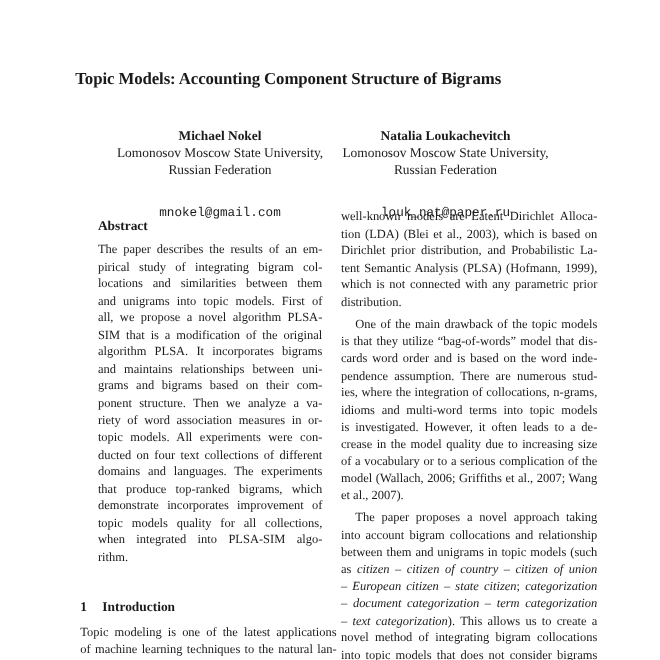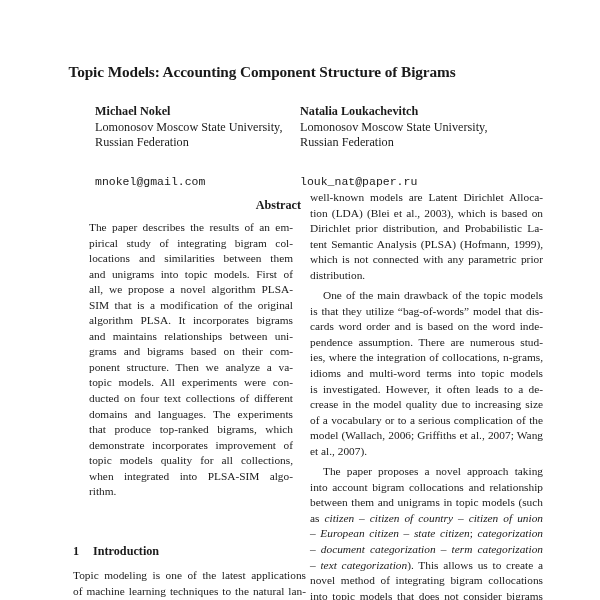--- a/index.html
+++ b/index.html
@@ -1,28 +1,28 @@
 <!DOCTYPE html>
 <html><head>
 <meta charset="utf-8">
 <style>
   html, body { margin: 0; padding: 0; background: #ffffff; }
   body { width: 600px; height: 600px; overflow: hidden; position: relative;
          font-family: "Liberation Serif", "DejaVu Serif", serif; color: #1a1a1a; }
   .title { position: absolute; left: 0; width: 524px; top: 63px; text-align: center;
            font-weight: bold; font-size: 15.3px; letter-spacing: -0.1px; }
-  .author { position: absolute; top: 104px; font-size: 12.2px; line-height: 15.5px; }
+  .author { position: absolute; top: 116px; text-align: center; font-size: 12.2px; line-height: 15.5px; }
   .author .name { font-weight: bold; }
   .author .email { font-family: "Liberation Mono", "DejaVu Sans Mono", monospace; font-size: 11.5px; margin-top: 23px; }
   .a1 { left: 95px; width: 210px; }
   .a2 { left: 300px; width: 210px; }
   .col { position: absolute; width: 233px; font-size: 11.35px; line-height: 15.55px; text-align: justify; }
   .left { left: 73px; }
   .right { left: 310px; top: 190px; }
-  .abs-head { position: absolute; left: 68px; width: 233px; top: 198px; text-align: right;
+  .abs-head { position: absolute; left: 89px; width: 233px; top: 198px; text-align: left;
               font-weight: bold; font-size: 12.2px; }
   .abs-body { top: 220px; left: 89px; width: 204px; }
   .sec-head { position: absolute; left: 73px; top: 544px; font-weight: bold; font-size: 12.2px; }
   .sec-head .num { display: inline-block; width: 20px; }
   .intro { top: 568px; }
   .line { display: block; text-align: justify; text-align-last: justify; white-space: nowrap; height: 15.55px; }
   .line.last { text-align-last: left; }
   .indent { text-indent: 13px; }
   .gap { margin-top: 5px; }
   em { font-style: italic; }
@@ -50,20 +50,21 @@
   <span class="line">The paper describes the results of an em-</span>
   <span class="line">pirical study of integrating bigram col-</span>
   <span class="line">locations and similarities between them</span>
   <span class="line">and unigrams into topic models. First of</span>
   <span class="line">all, we propose a novel algorithm PLSA-</span>
   <span class="line">SIM that is a modification of the original</span>
   <span class="line">algorithm PLSA. It incorporates bigrams</span>
   <span class="line">and maintains relationships between uni-</span>
   <span class="line">grams and bigrams based on their com-</span>
   <span class="line">ponent structure. Then we analyze a va-</span>
+  <span class="line">riety of word association measures in or-</span>
   <span class="line">topic models. All experiments were con-</span>
   <span class="line">ducted on four text collections of different</span>
   <span class="line">domains and languages. The experiments</span>
   <span class="line">that produce top-ranked bigrams, which</span>
   <span class="line">demonstrate incorporates improvement of</span>
   <span class="line">topic models quality for all collections,</span>
   <span class="line">when integrated into PLSA-SIM algo-</span>
   <span class="line last">rithm.</span>
 </div>
 

